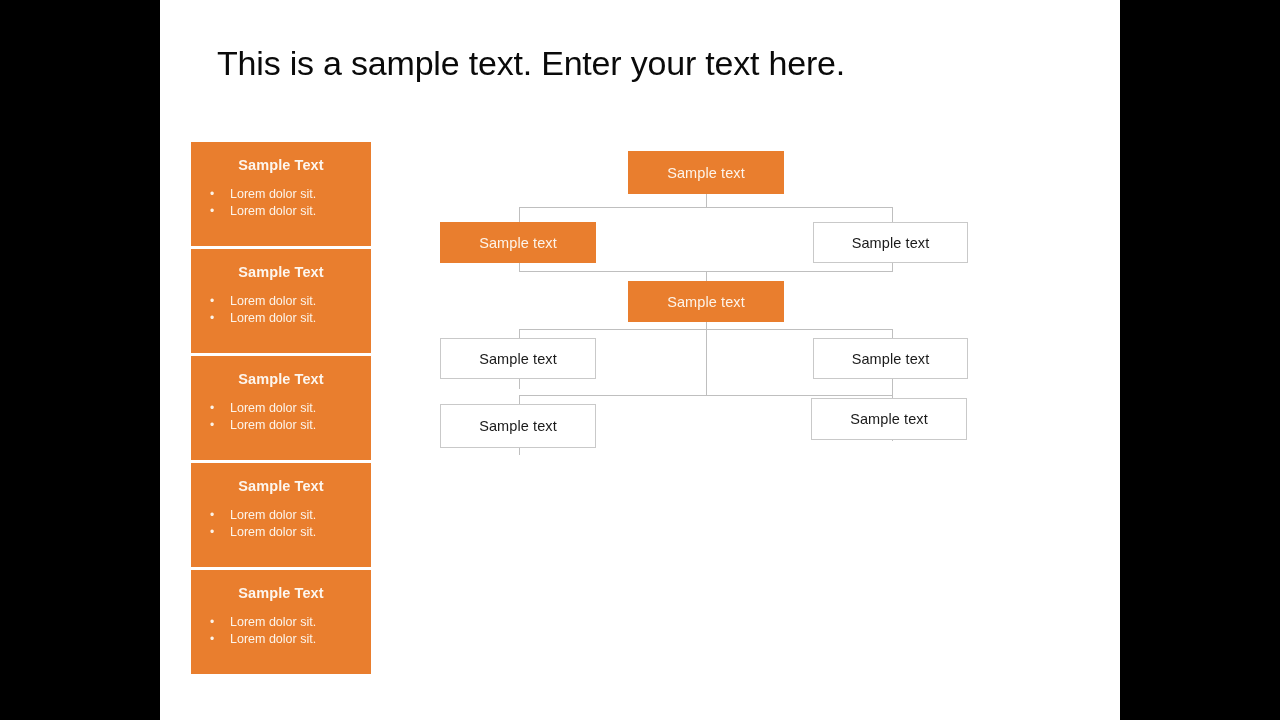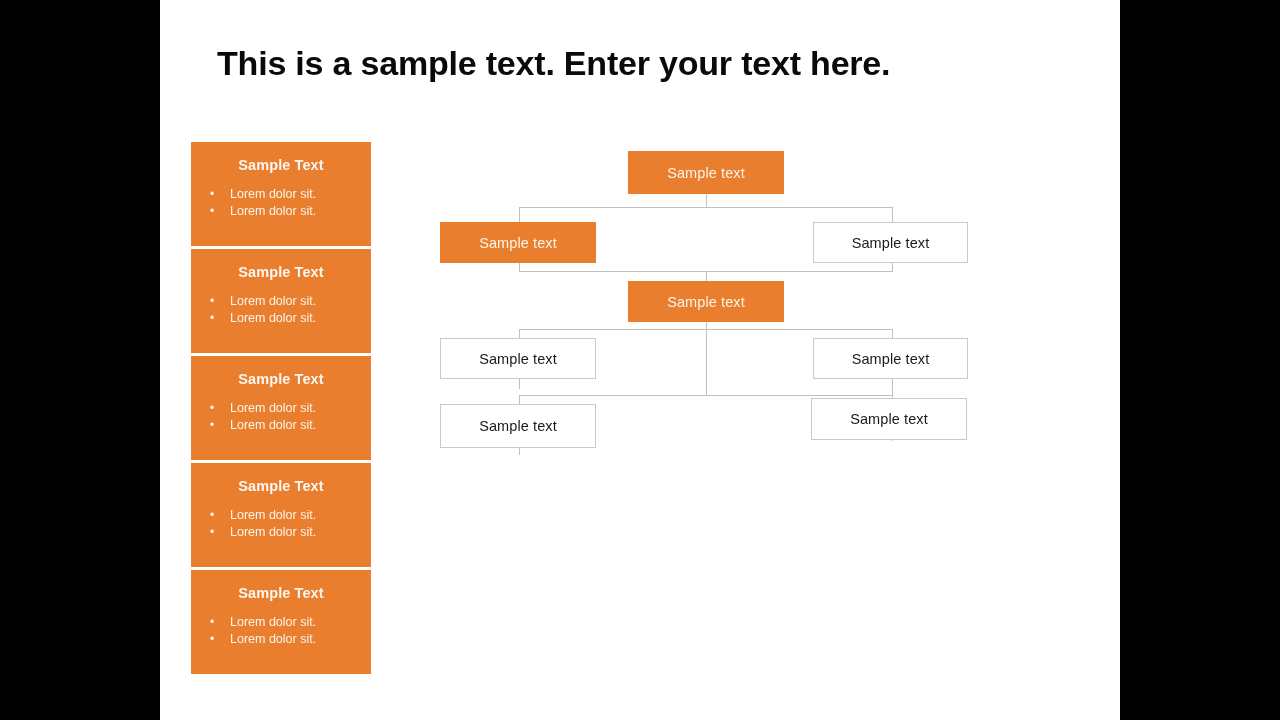--- a/index.html
+++ b/index.html
@@ -33,21 +33,21 @@
   }
 
   
   #slide-title {
     position: absolute;
     left: 57px;
     top: 40px;
     width: 860px;
     font-size: 34px;
     line-height: 46px;
-    font-weight: 700;
+    font-weight: 400;
     color: #0a0a0a;
     letter-spacing: -0.2px;
     white-space: nowrap;
   }
 
   
   #left-panel-stack {
     position: absolute;
     left: 31px;
     top: 142px;

